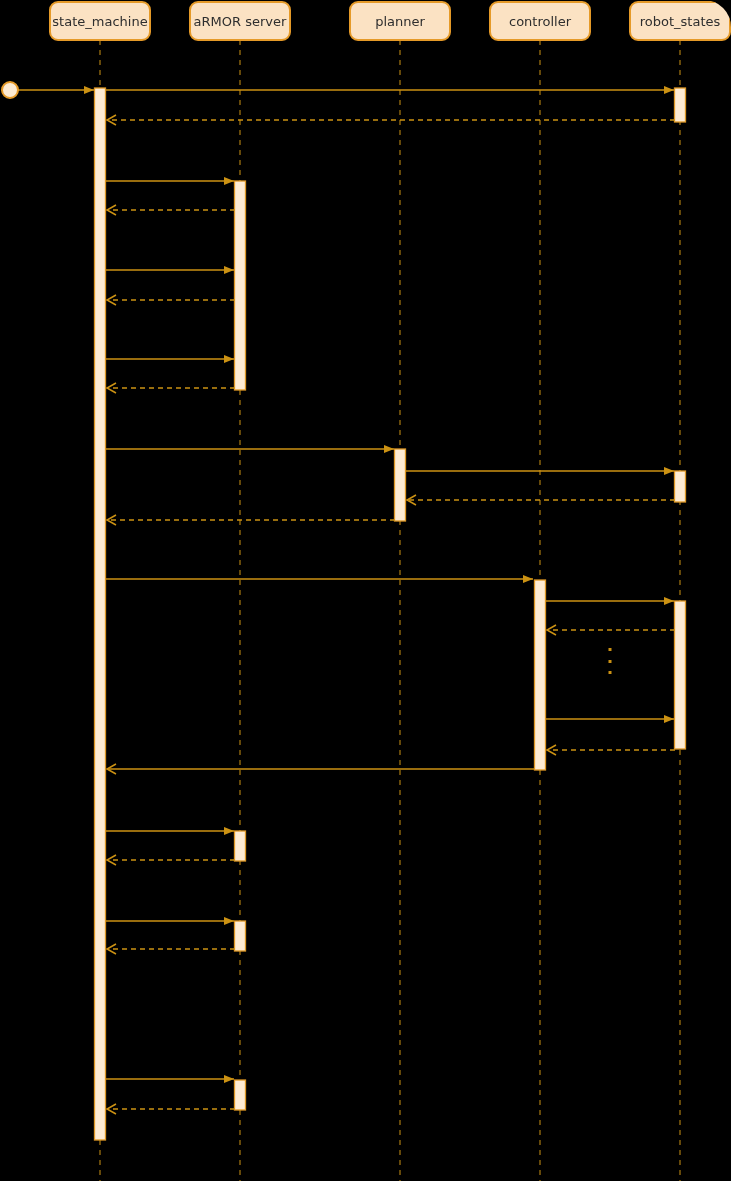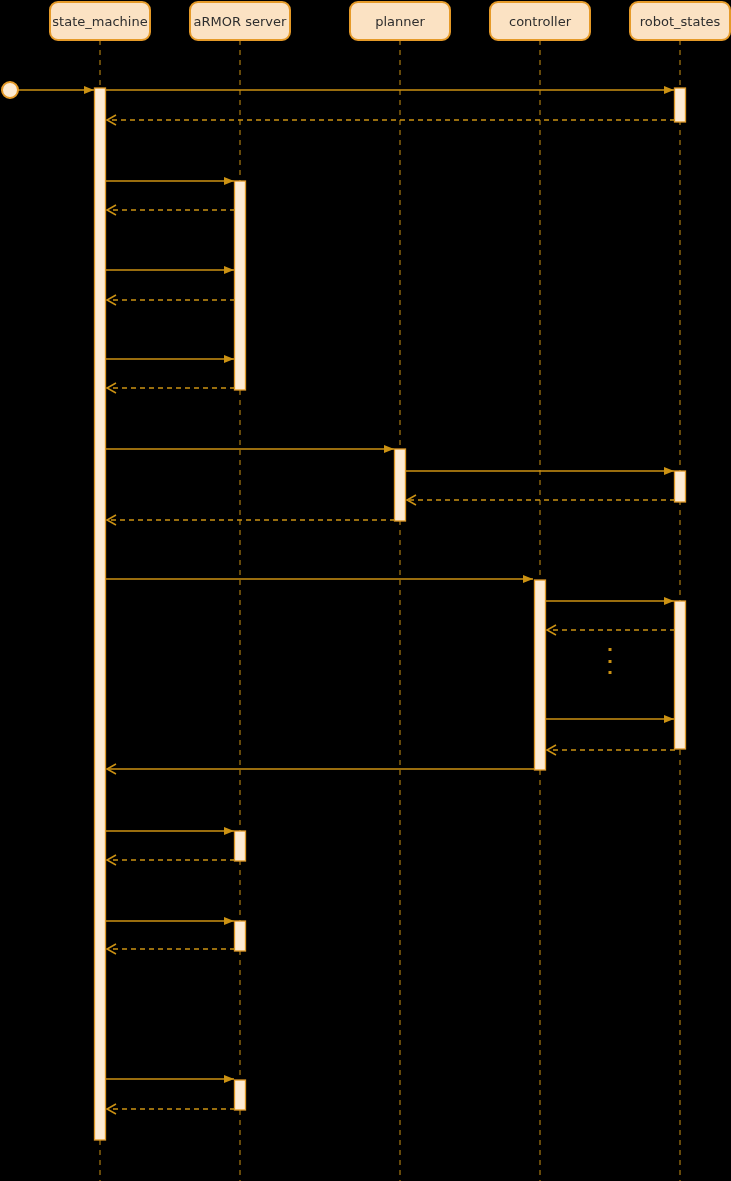--- a/index.html
+++ b/index.html
@@ -7,20 +7,21 @@
     padding: 0;
     background: #000000;
     font-family: "DejaVu Sans", "Liberation Sans", sans-serif;
   }
   #canvas {
     position: relative;
     width: 731px;
     height: 1181px;
     background: #000000;
     overflow: hidden;
+    border-radius: 27px;
   }
   #seq-svg { display: block; }
   .participant-label {
     font-family: "DejaVu Sans", "Liberation Sans", sans-serif;
     font-size: 13px;
   }
 </style>
 </head>
 <body>
 

